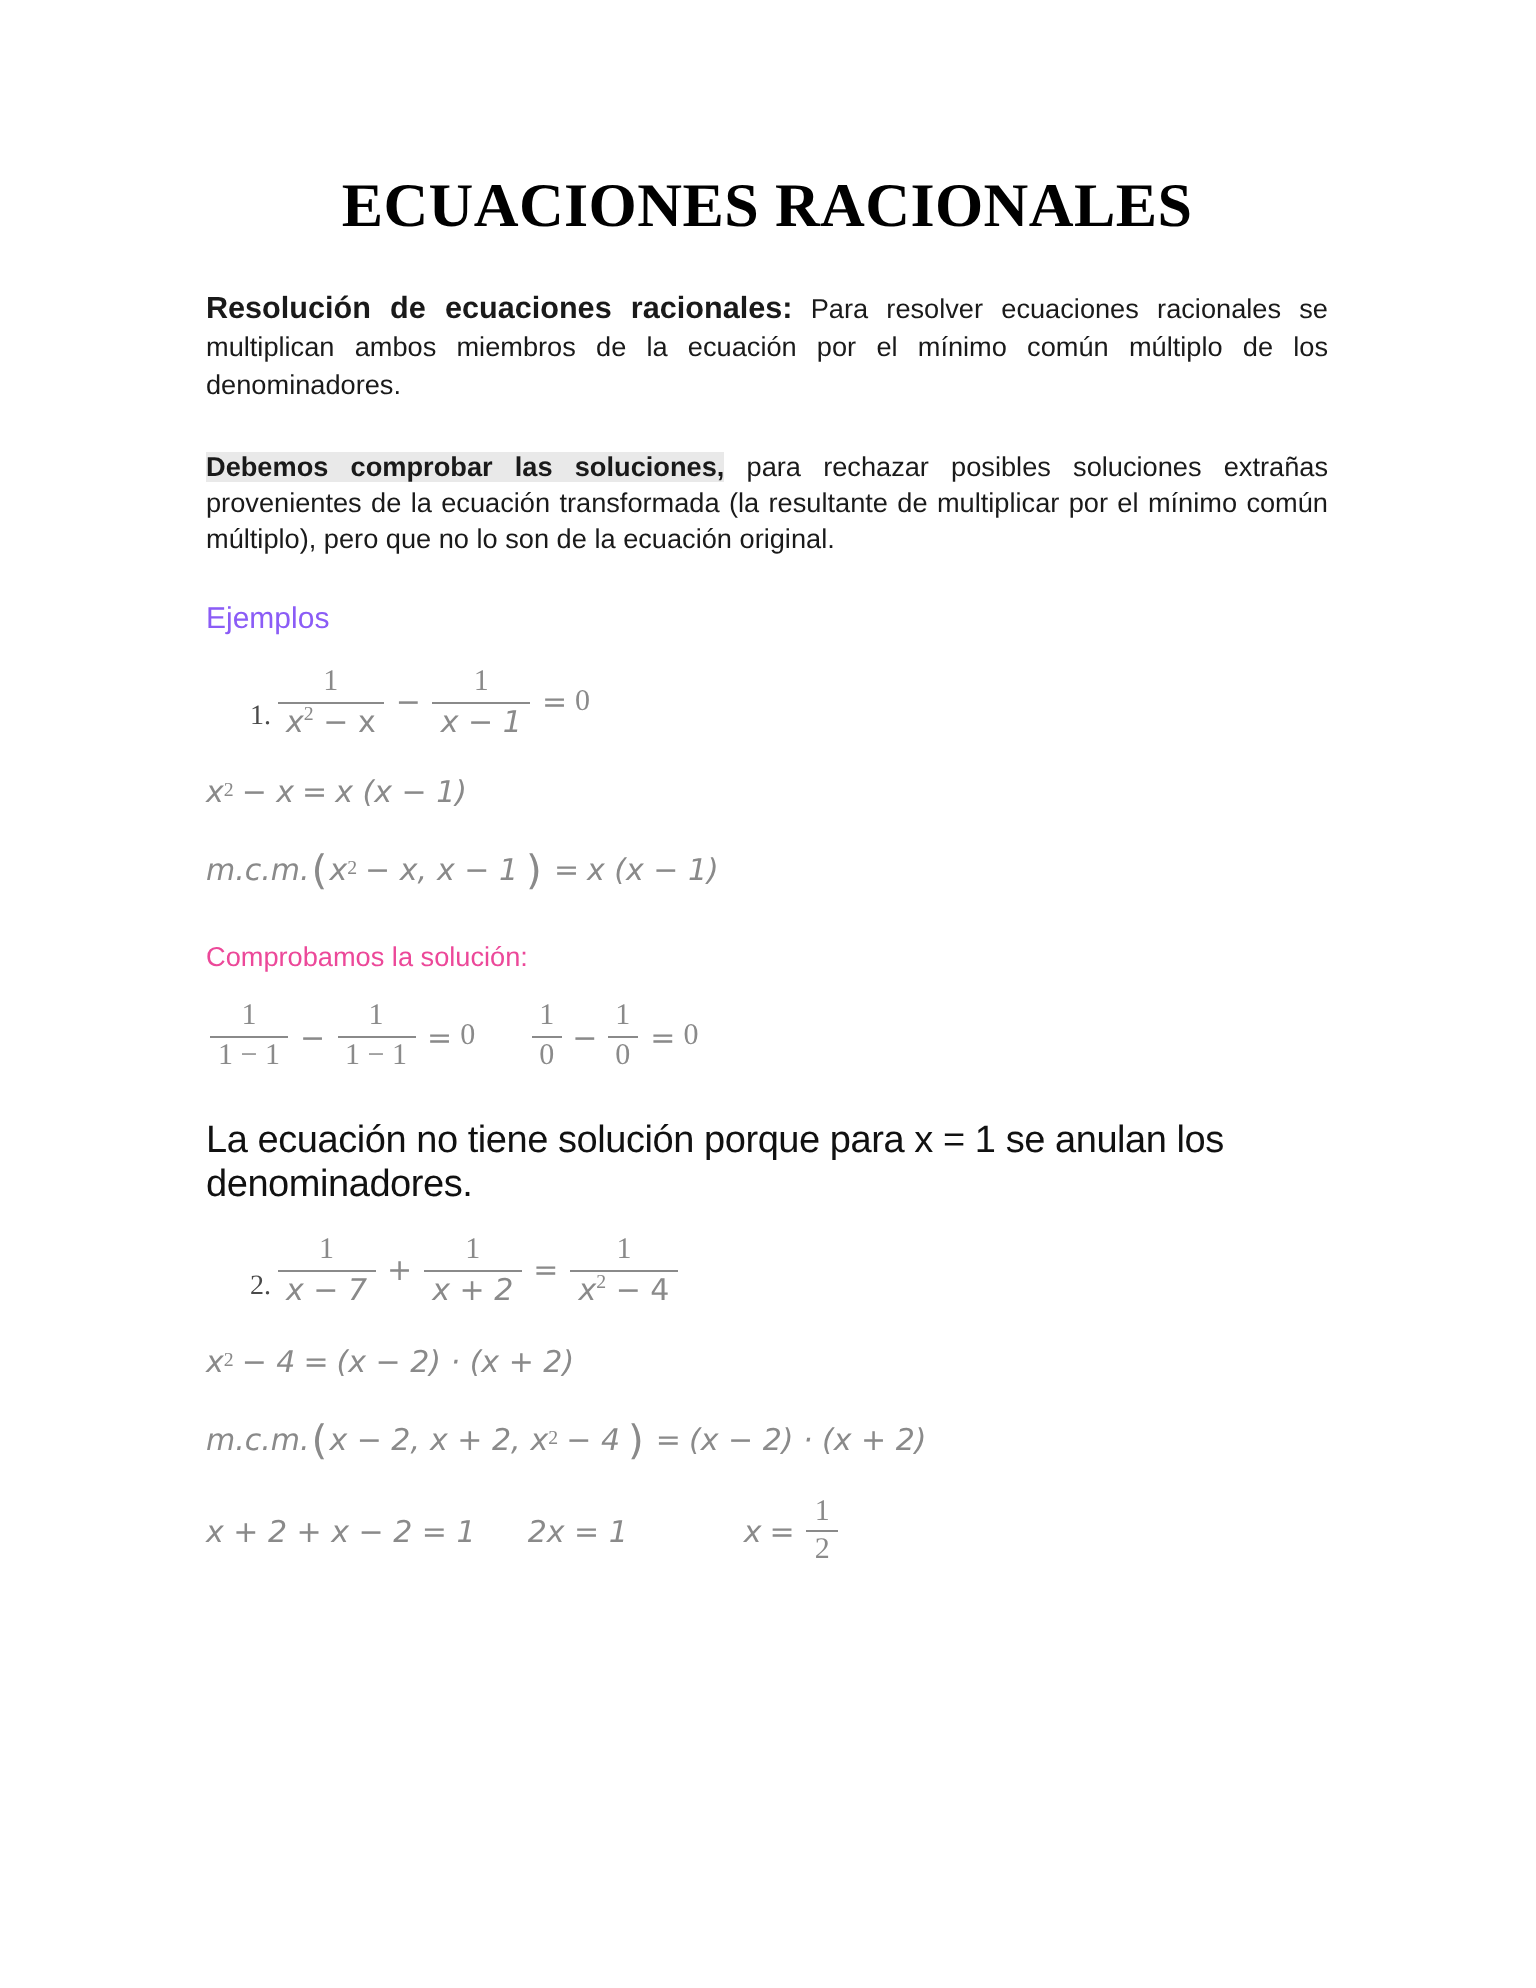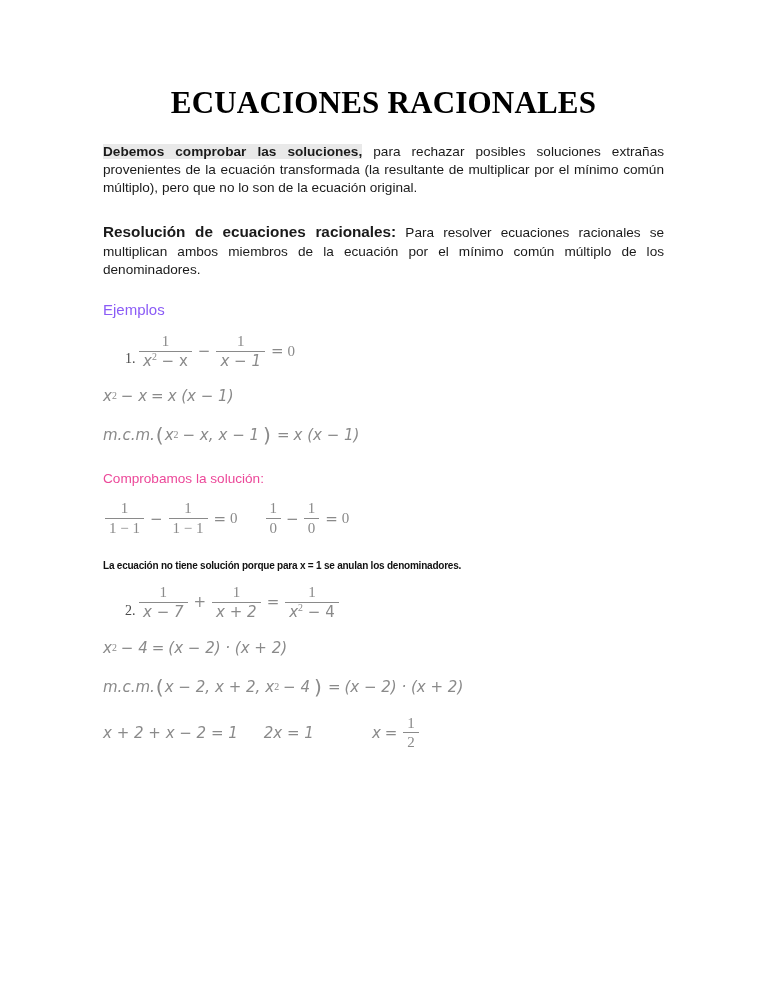--- a/index.html
+++ b/index.html
@@ -74,22 +74,22 @@
 
   .subhead {
     font-size: 13.6px;
     font-weight: normal;
     margin: 0;
     color: #ec4899;
   }
   .subhead.comprobamos { padding-top: 24px; }
 
   .conclusion {
-    font-size: 10px;
-    font-weight: bold;
+    font-size: 19px;
+    font-weight: normal;
     margin: 0;
     padding-top: 23px;
     color: #111;
     letter-spacing: -0.22px;
   }
 
   
   .math {
     color: #8a8a8a;
     font-family: "DejaVu Sans", sans-serif;
@@ -168,26 +168,26 @@
 </style>
 </head>
 <body>
 
 <div class="page">
   <div class="content">
 
     <h1 class="doc-title">ECUACIONES RACIONALES</h1>
 
 
+    <p class="para resolucion">
+      <span class="lead-big">Resolución de ecuaciones racionales:</span><span> Para resolver ecuaciones racionales se multiplican ambos miembros de la ecuación por el mínimo común múltiplo de los denominadores.</span>
+    </p>
+
     <p class="para debemos">
       <span class="hl">Debemos comprobar las soluciones,</span><span> para rechazar posibles soluciones extrañas provenientes de la ecuación transformada (la resultante de multiplicar por el mínimo común múltiplo), pero que no lo son de la ecuación original.</span>
-    </p>
-
-    <p class="para resolucion">
-      <span class="lead-big">Resolución de ecuaciones racionales:</span><span> Para resolver ecuaciones racionales se multiplican ambos miembros de la ecuación por el mínimo común múltiplo de los denominadores.</span>
     </p>
 
     <p class="ejemplos">Ejemplos</p>
 
     <div class="eqrow m1">
       <span class="listnum">1.</span>
       <span class="math">
         <span class="frac">
           <span class="top num">1</span>
           <span class="bar"></span>

